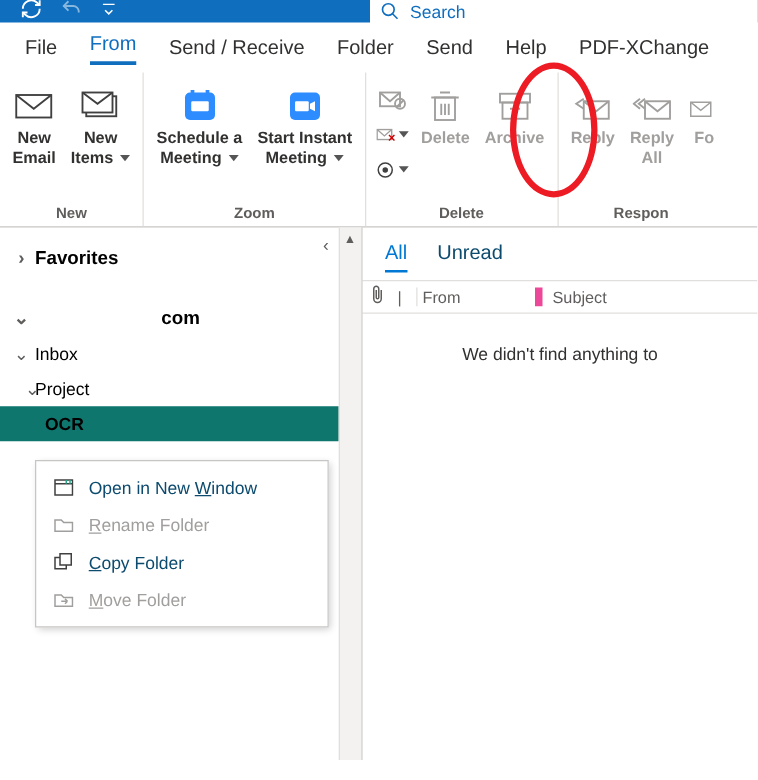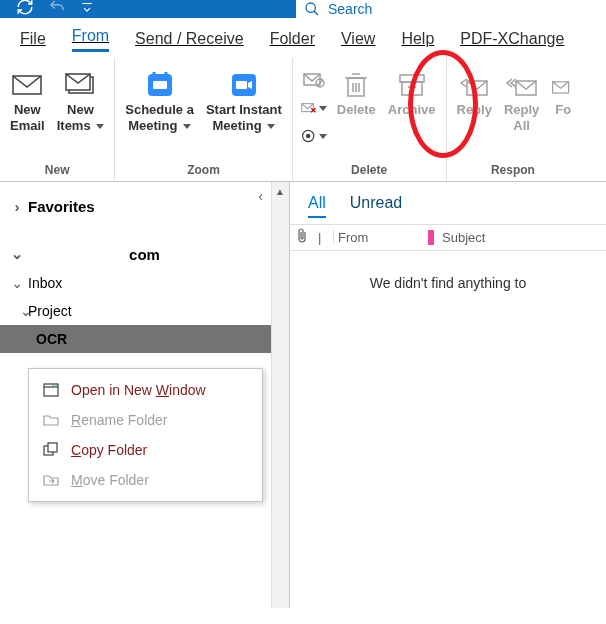--- a/index.html
+++ b/index.html
@@ -8,21 +8,21 @@
   
   .titlebar { height: 18px; background: #106ebe; display: flex; align-items: center; }
   .titlebar-icons { display: flex; gap: 14px; padding-left: 16px; align-items: center; }
   .titlebar-icons svg { stroke: #fff; fill: none; }
   .searchbox { margin-left: auto; height: 26px; width: 310px; background: #fff; margin-right: 0; display: flex; align-items: center; padding: 0 8px; gap: 8px; }
   .searchbox svg { stroke: #106ebe; fill: none; }
   .searchbox input { border: none; outline: none; font-size: 14px; color: #106ebe; background: transparent; flex: 1; }
   .searchbox input::placeholder { color: #106ebe; }
 
   
-  .tabs { height: 40px; display: flex; align-items: flex-end; gap: 26px; padding-left: 20px; padding-bottom: 6px; text-decoration: underline; }
+  .tabs { height: 40px; display: flex; align-items: flex-end; gap: 26px; padding-left: 20px; padding-bottom: 6px; }
   .tab { font-size: 16px; color: #323130; padding-bottom: 4px; cursor: pointer; }
   .tab.active { color: #106ebe; border-bottom: 3px solid #106ebe; font-weight: 400; }
 
   
   .ribbon { height: 124px; border-bottom: 1px solid #c8c6c4; display: flex; position: relative; }
   .ribbon-group { display: flex; flex-direction: column; align-items: center; padding: 6px 4px 2px; border-right: 1px solid #e1dfdd; font-weight: bold; }
   .ribbon-buttons { display: flex; flex: 1; align-items: flex-start; }
   .ribbon-btn { display: flex; flex-direction: column; align-items: center; justify-content: flex-start; padding: 4px 6px; font-size: 13px; color: #323130; text-align: center; line-height: 1.2; cursor: pointer; }
   .ribbon-btn .ico { height: 34px; display: flex; align-items: center; justify-content: center; }
   .caret::after { content: ""; display: inline-block; width: 0; height: 0; border-left: 4px solid transparent; border-right: 4px solid transparent; border-top: 5px solid #555; margin-left: 2px; vertical-align: middle; }
@@ -35,31 +35,31 @@
   .highlight-oval { position: absolute; border: 5px solid #ed1c24; border-radius: 50%; pointer-events: none; }
 
   
   .main { display: flex; height: calc(624px - 34px - 40px - 124px); }
   .navpane { width: 290px; border-right: 1px solid #c8c6c4; position: relative; display: flex; }
   .navcontent { flex: 1; padding-top: 10px; font-size: 14px; position: relative; }
   .collapse-btn { position: absolute; top: 6px; right: 8px; font-size: 14px; color: #605e5c; cursor: pointer; }
   .navrow { display: flex; align-items: center; padding: 6px 10px; gap: 4px; cursor: pointer; }
   .navrow.bold { font-weight: 600; font-size: 15px; }
   .chev { width: 14px; text-align: center; color: #605e5c; }
-  .navrow.selected { background: #737373; }
+  .navrow.selected { background: #0f766e; }
   .navrow .indent2 { padding-left: 10px; }
   .navrow .indent3 { padding-left: 26px; font-weight: 600; }
 
   
   .scrollbar { width: 18px; background: #f3f2f1; border-left: 1px solid #e1dfdd; position: relative; }
   .scroll-arrow { position: absolute; left: 3px; font-size: 10px; color: #605e5c; }
 
   
   .ctxmenu { position: absolute; left: 28px; top: 186px; width: 235px; background: #fff; border: 1px solid #c8c6c4; box-shadow: 2px 2px 6px rgba(0,0,0,.2); padding: 6px 0; z-index: 10; }
-  .ctxitem { display: flex; align-items: center; gap: 10px; padding: 7px 12px; font-size: 14px; color: #7f1d1d; cursor: pointer; }
+  .ctxitem { display: flex; align-items: center; gap: 10px; padding: 7px 12px; font-size: 14px; color: #0c4a6e; cursor: pointer; }
   .ctxitem .cico { width: 20px; display: flex; justify-content: center; }
   .ctxitem.disabled { color: #a19f9d; cursor: default; }
   .ctxitem u { text-decoration: underline; }
 
   
   .msgpane { flex: 1; display: flex; flex-direction: column; }
   .filterrow { display: flex; gap: 24px; padding: 12px 18px 6px; border-bottom: 1px solid #e1dfdd; }
   .filter { font-size: 16px; color: #0c4a6e; padding-bottom: 4px; cursor: pointer; }
   .filter.active { color: #0078d4; border-bottom: 2px solid #0078d4; }
   .colheaders { display: flex; border-bottom: 1px solid #e1dfdd; font-size: 13px; color: #605e5c; height: 26px; align-items: center; }
@@ -99,21 +99,21 @@
       </svg>
     <input placeholder="Search" style="">
   </div>
 </div>
 
 <div class="tabs">
   <div class="tab">File</div>
   <div class="tab active">From</div>
   <div class="tab">Send / Receive</div>
   <div class="tab">Folder</div>
-  <div class="tab">View</div>
+  <div class="tab">Send</div>
   <div class="tab">Help</div>
   <div class="tab">PDF-XChange</div>
 </div>
 
 <div class="ribbon">
 
   <div class="ribbon-group">
     <div class="ribbon-buttons">
       <div class="ribbon-btn">
         <div class="ico">

